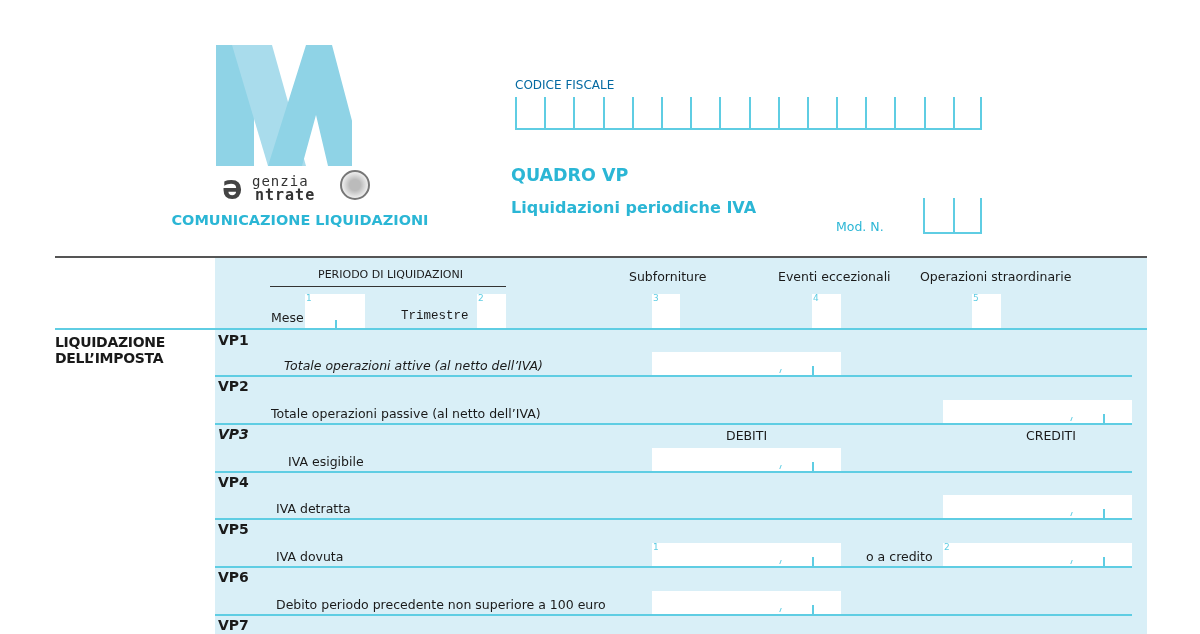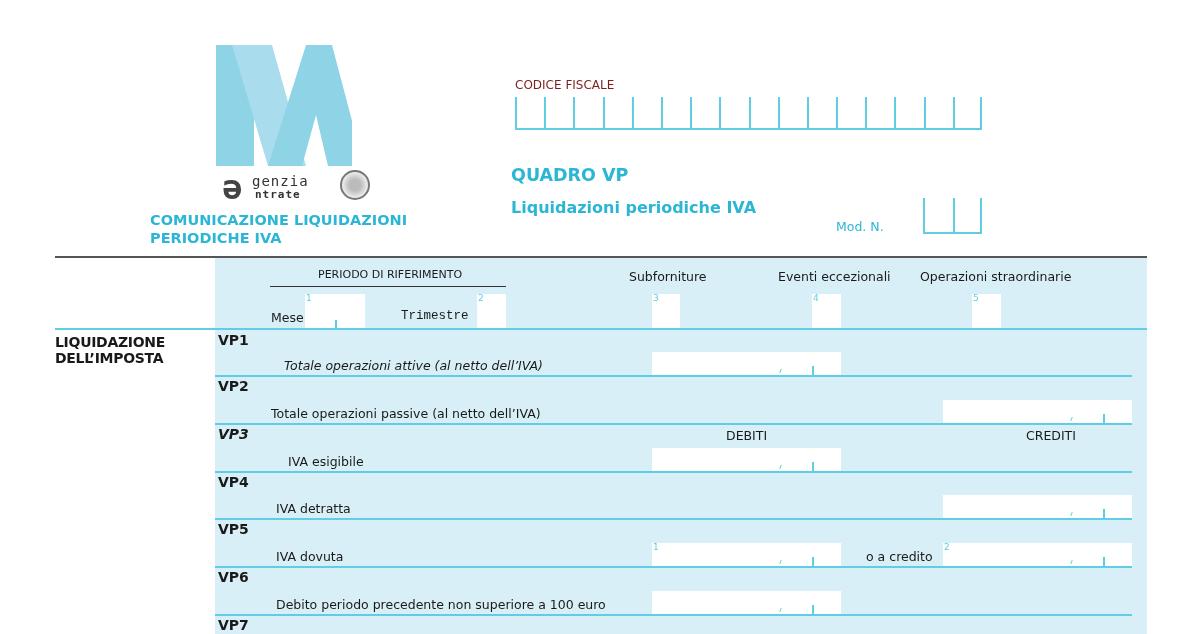--- a/index.html
+++ b/index.html
@@ -4,25 +4,25 @@
 <style>
   html,body{margin:0;padding:0;}
   body{width:1200px;height:634px;background:#fff;position:relative;overflow:hidden;font-family:"DejaVu Sans","Liberation Sans",sans-serif;color:#1a1a1a;}
   .abs{position:absolute;}
   
   .logo-i{position:absolute;left:216px;top:45px;width:38px;height:121px;background:#8fd3e6;}
   .logo-v{position:absolute;left:232px;top:45px;width:120px;height:121px;}
   .agenzia{position:absolute;left:222px;top:172px;font-family:"DejaVu Sans Mono","Liberation Mono",monospace;font-size:14px;line-height:14px;color:#333;}
   .agenzia .e-big{position:absolute;left:0;top:0;width:32px;height:30px;font-size:34px;line-height:30px;font-weight:bold;color:#444;}
   .agenzia .l1{position:absolute;left:30px;top:2px;letter-spacing:1px;}
-  .agenzia .l2{position:absolute;left:33px;top:16px;font-weight:bold;font-size:11px;letter-spacing:1px;}
+  .agenzia .l2{position:absolute;left:33px;top:16px;font-weight:bold;font-size:15px;letter-spacing:1px;}
   .emblem{position:absolute;left:340px;top:170px;width:26px;height:26px;border-radius:50%;border:2px solid #777;background:radial-gradient(circle,#bbb 30%,#eee 70%);}
-  .comm{position:absolute;left:150px;top:211px;width:300px;font-weight:bold;font-size:14.5px;line-height:18px;color:#2bb6d5;}
+  .comm{position:absolute;left:150px;top:211px;width:300px;text-align:center;font-weight:bold;font-size:14.5px;line-height:18px;color:#2bb6d5;}
   
-  .cf-label{position:absolute;left:515px;top:78px;font-size:12px;color:#7f1d1d;text-align:center;}
+  .cf-label{position:absolute;left:515px;top:78px;font-size:12px;color:#0369a1;text-align:center;}
   .cf-row{position:absolute;left:515px;top:97px;height:35px;display:flex;}
   .cf-cell{width:29.2px;height:33px;border-left:2px solid #5fcde3;border-bottom:2px solid #5fcde3;box-sizing:border-box;}
   .cf-cell:last-child{border-right:2px solid #5fcde3;}
   .quadro{position:absolute;left:511px;top:165px;font-weight:bold;font-size:17.5px;color:#2bb6d5;}
   .liq-title{position:absolute;left:511px;top:198px;font-weight:bold;font-size:16px;color:#2bb6d5;}
   .modn-label{position:absolute;left:836px;top:219px;font-size:12.5px;color:#2bb6d5;}
   .modn-row{position:absolute;left:923px;top:198px;display:flex;}
   .modn-cell{width:29.5px;height:36px;border-left:2px solid #5fcde3;border-bottom:2px solid #5fcde3;box-sizing:border-box;}
   .modn-cell:last-child{border-right:2px solid #5fcde3;}
   
@@ -49,21 +49,20 @@
   </svg>
 </div>
 <div class="agenzia">
   <span class="e-big">ə</span>
   <span class="l1">genzia</span>
   <span class="l2">ntrate</span>
 </div>
 <div class="emblem"></div>
 <div class="comm">
   <div>COMUNICAZIONE LIQUIDAZIONI</div>
-  <div>PERIODICHE IVA</div>
 </div>
 
 <div class="cf-label">CODICE FISCALE</div>
 <div class="cf-row" id="cfRow">
     <div class="cf-cell"></div>
     <div class="cf-cell"></div>
     <div class="cf-cell"></div>
     <div class="cf-cell"></div>
     <div class="cf-cell"></div>
     <div class="cf-cell"></div>
@@ -83,21 +82,21 @@
 <div class="liq-title">Liquidazioni periodiche IVA</div>
 <div class="modn-label">Mod. N.</div>
 <div class="modn-row" id="modRow">
     <div class="modn-cell"></div>
     <div class="modn-cell"></div>
   </div>
 
 <div class="grey-line"></div>
 <div class="panel"></div>
 
-<div class="hdr" style="left:318px;top:268px;font-size:11px;">PERIODO DI RIFERIMENTO</div>
+<div class="hdr" style="left:318px;top:268px;font-size:11px;">PERIODO DI LIQUIDAZIONI</div>
 <div class="abs" style="left:270px;top:286px;width:236px;height:1px;background:#333;"></div>
 <div class="hdr" style="left:629px;top:269px;">Subforniture</div>
 <div class="hdr" style="left:778px;top:269px;">Eventi eccezionali</div>
 <div class="hdr" style="left:920px;top:269px;">Operazioni straordinarie</div>
 
 <div class="code" style="top:309px;">VP1</div>
 <div class="desc" style="left:271px;top:310px;">Mese</div>
 <div class="box" style="left:305px;top:294px;width:60px;height:35px;">
   <span class="num">1</span>
   <span class="tick" style="left:30px;"></span>

